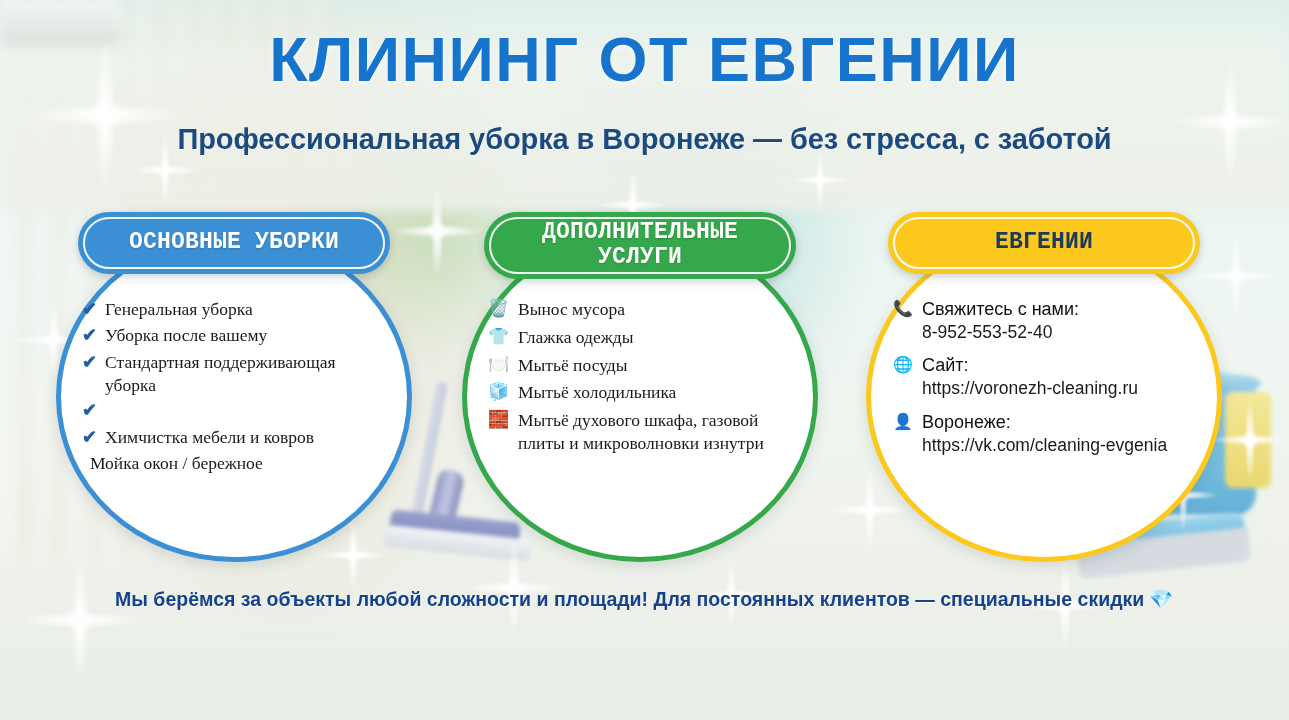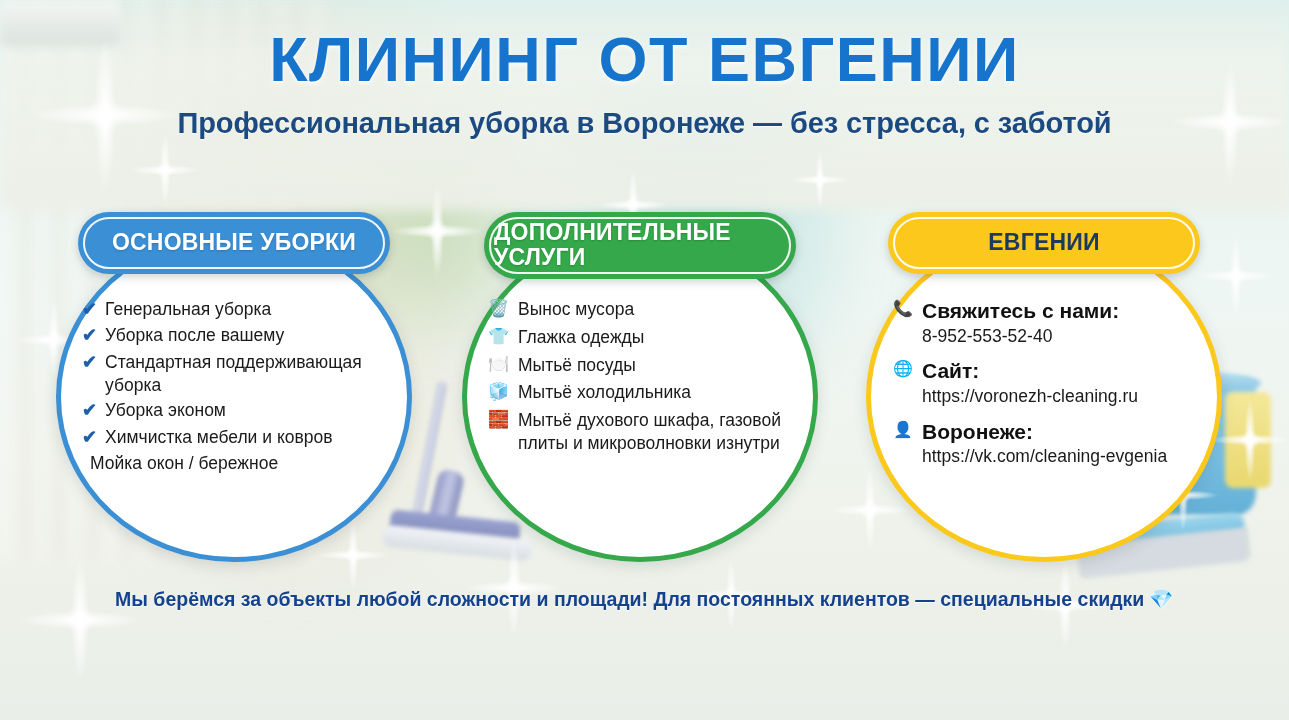--- a/index.html
+++ b/index.html
@@ -180,21 +180,21 @@
   .title {
     font-size: 63px;
     font-weight: bold;
     color: #1674cd;
     letter-spacing: 1.5px;
     line-height: 1.0;
     text-shadow: 0 1px 0 rgba(255,255,255,.85), 0 2px 5px rgba(255,255,255,.8);
     white-space: nowrap;
   }
   .subtitle {
-    margin-top: 16px;
+    margin-top: 32px;
     font-size: 29px;
     font-weight: bold;
     color: #1b4a80;
     letter-spacing: -0.1px;
     text-shadow: 0 1px 0 rgba(255,255,255,.8);
     white-space: nowrap;
   }
 
   
   .card {
@@ -237,23 +237,25 @@
     position: absolute;
     left: 5px; top: 5px; right: 5px; bottom: 5px;
     border: 2px solid rgba(255,255,255,.92);
     border-radius: 30px;
     pointer-events: none;
   }
   .pill-label {
     color: #fff;
     font-size: 23px;
     font-weight: bold;
+    text-align: center;
     line-height: 1.1;
     letter-spacing: 0.2px;
     text-shadow: 0 1px 2px rgba(0,0,0,.18);
+    font-family: Liberation Mono, monospace;
   }
   .pill.yellow .pill-label { color: #1d3a5c; text-shadow: none; }
 
   .card-body {
     position: absolute;
     left: 0; top: 86px;
     width: 356px;
     padding: 0 26px;
     z-index: 2;
   }
@@ -270,21 +272,21 @@
     margin-bottom: 4px;
   }
   .blist li .mark {
     flex: 0 0 auto;
     font-weight: bold;
     line-height: 1.30;
   }
   .blist li .mark.check { color: #1f5fa8; font-size: 18px; }
   .blist li .mark.emoji { font-size: 17px; width: 22px; text-align: center; }
   .blist li .mark.blank { width: 0; }
-  .blist li .txt { flex: 1 1 auto; }
+  .blist li .txt { flex: 1 1 auto; font-family: Liberation Serif, serif; }
 
   .c1 .blist li { margin-bottom: 3px; }
   .c2 .blist li { margin-bottom: 5px; }
 
   
   .contacts { list-style: none; }
   .contacts li {
     display: flex;
     align-items: flex-start;
     gap: 8px;
@@ -293,22 +295,22 @@
   .contacts .ic {
     flex: 0 0 auto;
     width: 22px;
     text-align: center;
     font-size: 16px;
     line-height: 1.35;
   }
   .contacts .ctext { flex: 1 1 auto; }
   .contacts .clabel {
     display: block;
-    font-size: 21px;
-    font-weight: bold;
+    font-size: 18px;
+    font-weight: normal;
     color: #111;
     line-height: 1.28;
   }
   .contacts .cvalue {
     display: block;
     font-size: 17.5px;
     color: #1a1a1a;
     line-height: 1.28;
     word-break: break-word;
   }
@@ -434,21 +436,20 @@
         <li>
             <span class="mark check">✔</span>
             <span class="txt">Уборка после вашему</span>
           </li>
         <li>
             <span class="mark check">✔</span>
             <span class="txt">Стандартная поддерживающая уборка</span>
           </li>
         <li>
             <span class="mark check">✔</span>
-            <span class="txt">Уборка эконом</span>
           </li>
         <li>
             <span class="mark check">✔</span>
             <span class="txt">Химчистка мебели и ковров</span>
           </li>
         <li>
             <span class="mark blank"></span>
             <span class="txt">Мойка окон / бережное</span>
           </li>
       </ul>

